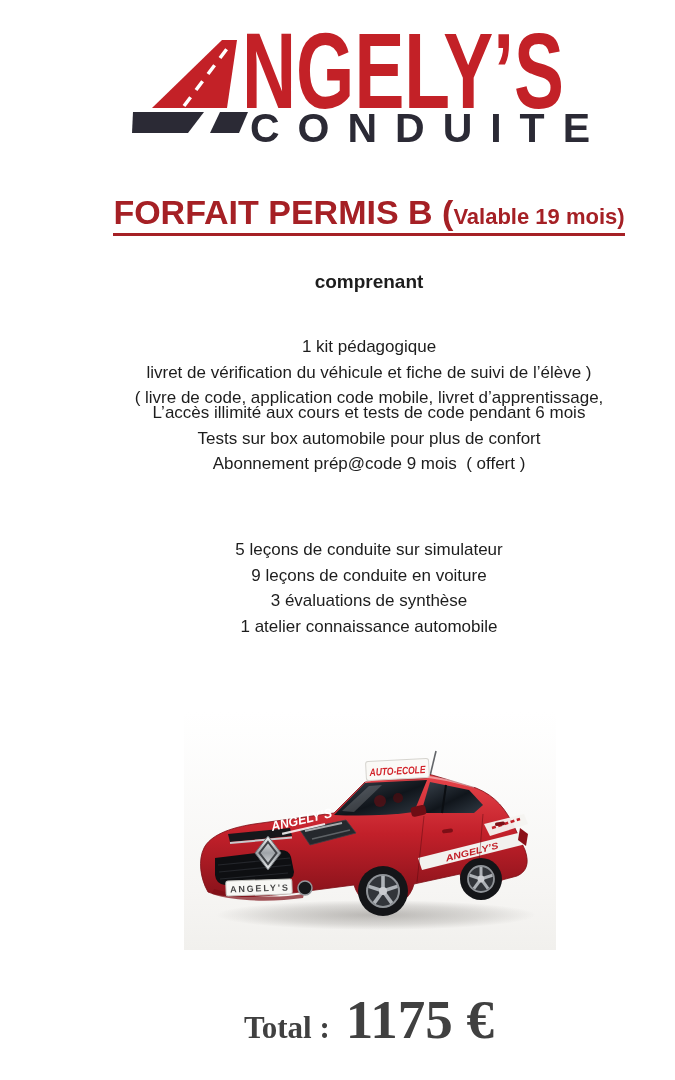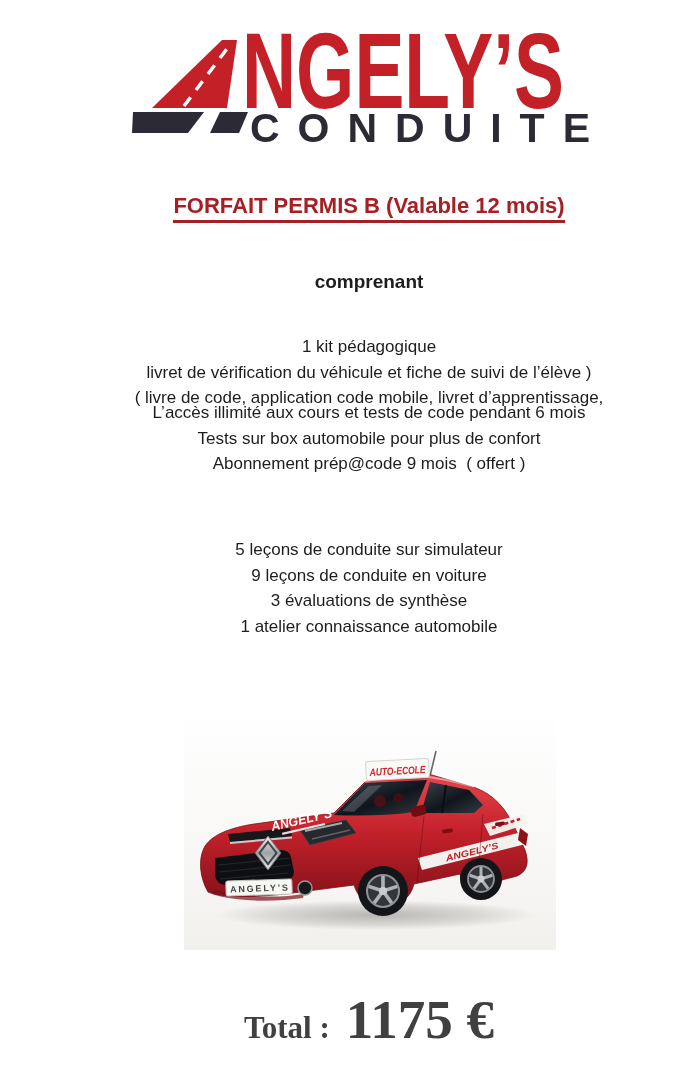--- a/index.html
+++ b/index.html
@@ -11,21 +11,21 @@
     font-family:"Liberation Sans",sans-serif;
     color:#1d1d1d;
     overflow:hidden;
   }
   .abs-center{position:absolute;left:0;width:675px;text-align:center;}
   
   .logo{position:absolute;left:100px;top:28px;width:472px;height:122px;}
   
   .title{top:193px;}
   .t-underline{display:inline-block;border-bottom:3px solid #a52025;padding-bottom:1px;color:#a52025;font-weight:bold;}
-  .t-big{font-size:22px;letter-spacing:0px;}
+  .t-big{font-size:34px;letter-spacing:0px;}
   .t-small{font-size:22px;}
   
   .intro{top:271px;font-size:19px;font-weight:bold;}
   
   .block{line-height:25.5px;font-size:17px;}
   .block .line{white-space:pre-wrap;}
   .block1{top:334px;}
   .block2{top:400px;}
   .block3{top:537px;}
   
@@ -46,21 +46,21 @@
       <polygon points="20,80 90,12 105,12 95,80" fill="#c32127"></polygon>
       <line x1="52" y1="78" x2="97" y2="18" stroke="#ffffff" stroke-width="3.5" stroke-dasharray="11 9"></line>
       <polygon points="1,84 72,84 56,105 0,105" fill="#2b2a35"></polygon>
       <polygon points="88,84 116,84 107,105 78,105" fill="#2b2a35"></polygon>
     </g>
     <text x="110" y="80" font-size="108" font-weight="bold" fill="#c32127" textLength="322" lengthAdjust="spacingAndGlyphs">NGELY’S</text>
     <text x="118" y="114" font-size="41" font-weight="bold" fill="#2b2a35" textLength="340" lengthAdjust="spacing">CONDUITE</text>
   </svg>
 
   <div class="abs-center title">
-    <span class="t-underline"><span class="t-big">FORFAIT PERMIS B (</span><span class="t-small">Valable 12 mois)</span></span>
+    <span class="t-underline"><span class="t-big">FORFAIT PERMIS B (</span><span class="t-small">Valable 19 mois)</span></span>
   </div>
 
   <div class="abs-center intro">comprenant</div>
 
   <div class="abs-center block block1">
     <div class="line">1 kit pédagogique</div>
     <div class="line">livret de vérification du véhicule et fiche de suivi de l’élève )</div>
     <div class="line">( livre de code, application code mobile, livret d’apprentissage,</div>
   </div>
 

